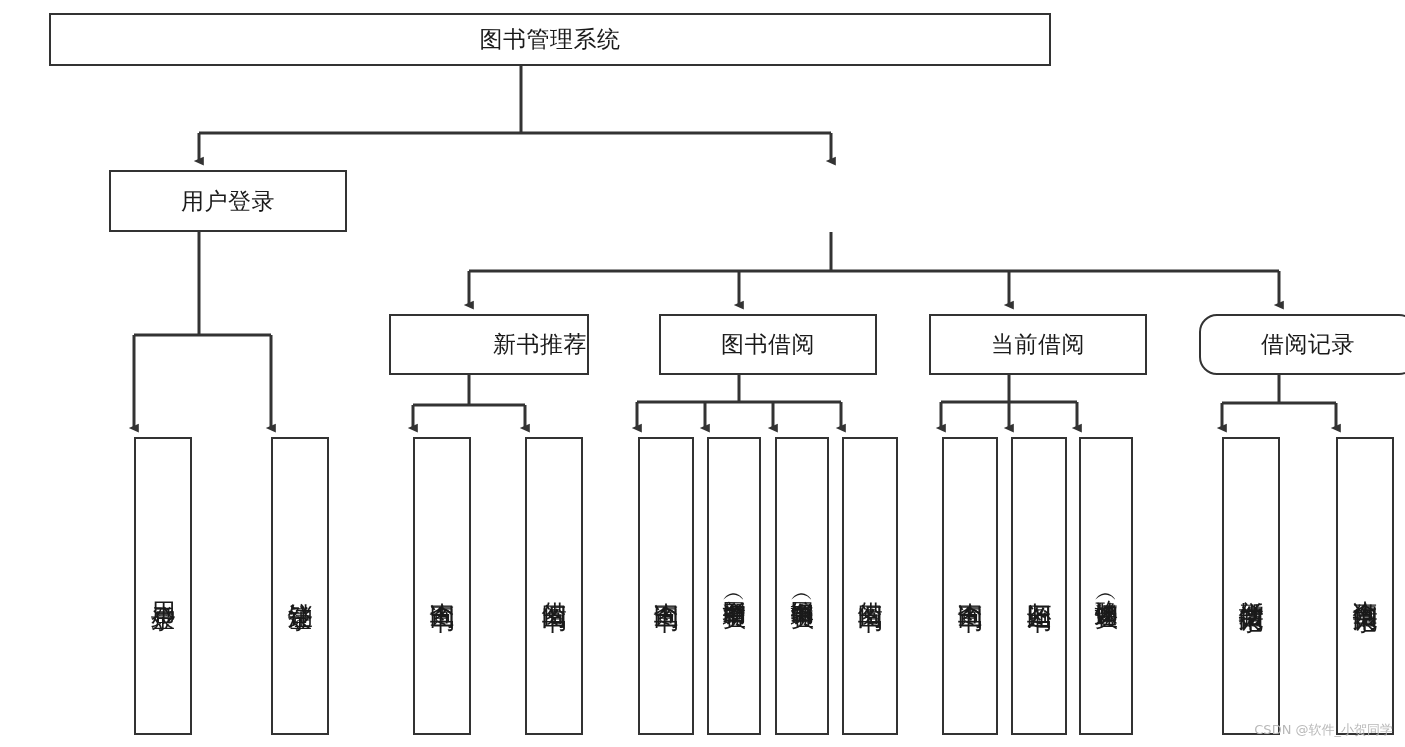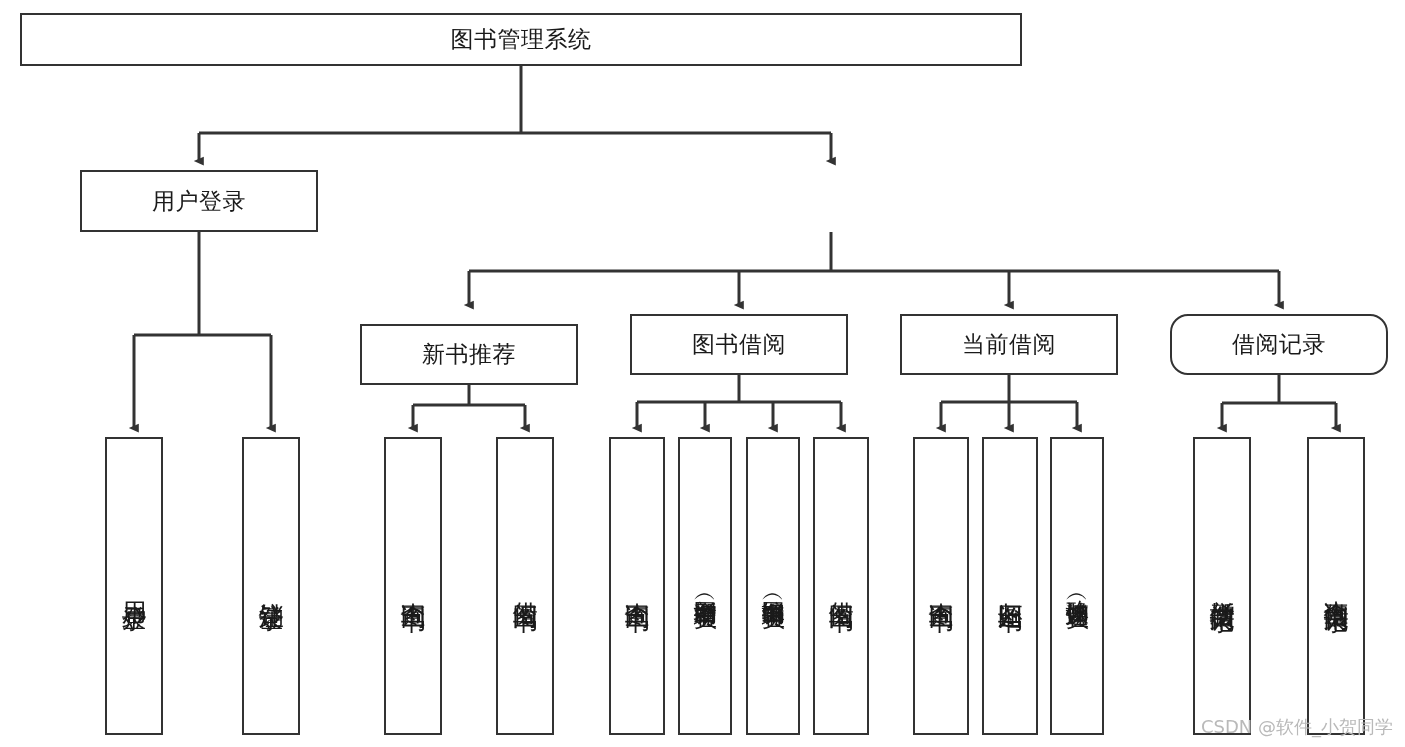--- a/index.html
+++ b/index.html
@@ -28,20 +28,21 @@
   .node {
     position: absolute;
     box-sizing: border-box;
     background: #ffffff;
     border: 2px solid #333333;
     display: flex;
     align-items: center;
     justify-content: center;
     color: #1a1a1a;
     z-index: 2;
+    margin-left: 29px;
   }
   .node .lbl {
     display: block;
     text-align: center;
     line-height: 1.22;
     letter-spacing: 0.5px;
   }
   .node.horiz .lbl {
     font-size: 23px;
   }
@@ -59,21 +60,21 @@
     white-space: nowrap;
   }
   .node.vert.narrow .lbl {
     font-size: 23px;
     letter-spacing: 1px;
   }
   #watermark {
     position: absolute;
     right: 12px;
     bottom: 8px;
-    font-size: 18px;
+    font-size: 13px;
     color: #b9b9b9;
     z-index: 5;
     white-space: nowrap;
     font-family: "DejaVu Sans", "Liberation Sans", sans-serif;
   }
 </style>
 </head>
 <body>
 
 <div id="stage">
@@ -129,21 +130,21 @@
   </svg>
 
   <div class="node horiz" style="left:20px; top:13px; width:1002px; height:53px;">
     <span class="lbl">图书管理系统</span>
   </div>
 
   <div class="node horiz" style="left:80px; top:170px; width:238px; height:62px;">
     <span class="lbl">用户登录</span>
   </div>
 
-  <div class="node horiz" style="left:360px; top:324px; width:218px; height:61px;">
+  <div class="node horiz" style="left:360px; top:314px; width:200px; height:61px;justify-content:flex-end;">
     <span class="lbl">新书推荐</span>
   </div>
   <div class="node horiz" style="left:630px; top:314px; width:218px; height:61px;">
     <span class="lbl">图书借阅</span>
   </div>
   <div class="node horiz" style="left:900px; top:314px; width:218px; height:61px;">
     <span class="lbl">当前借阅</span>
   </div>
   <div class="node horiz" style="left:1170px; top:314px; width:218px; height:61px;border-radius:18px;">
     <span class="lbl">借阅记录</span>

